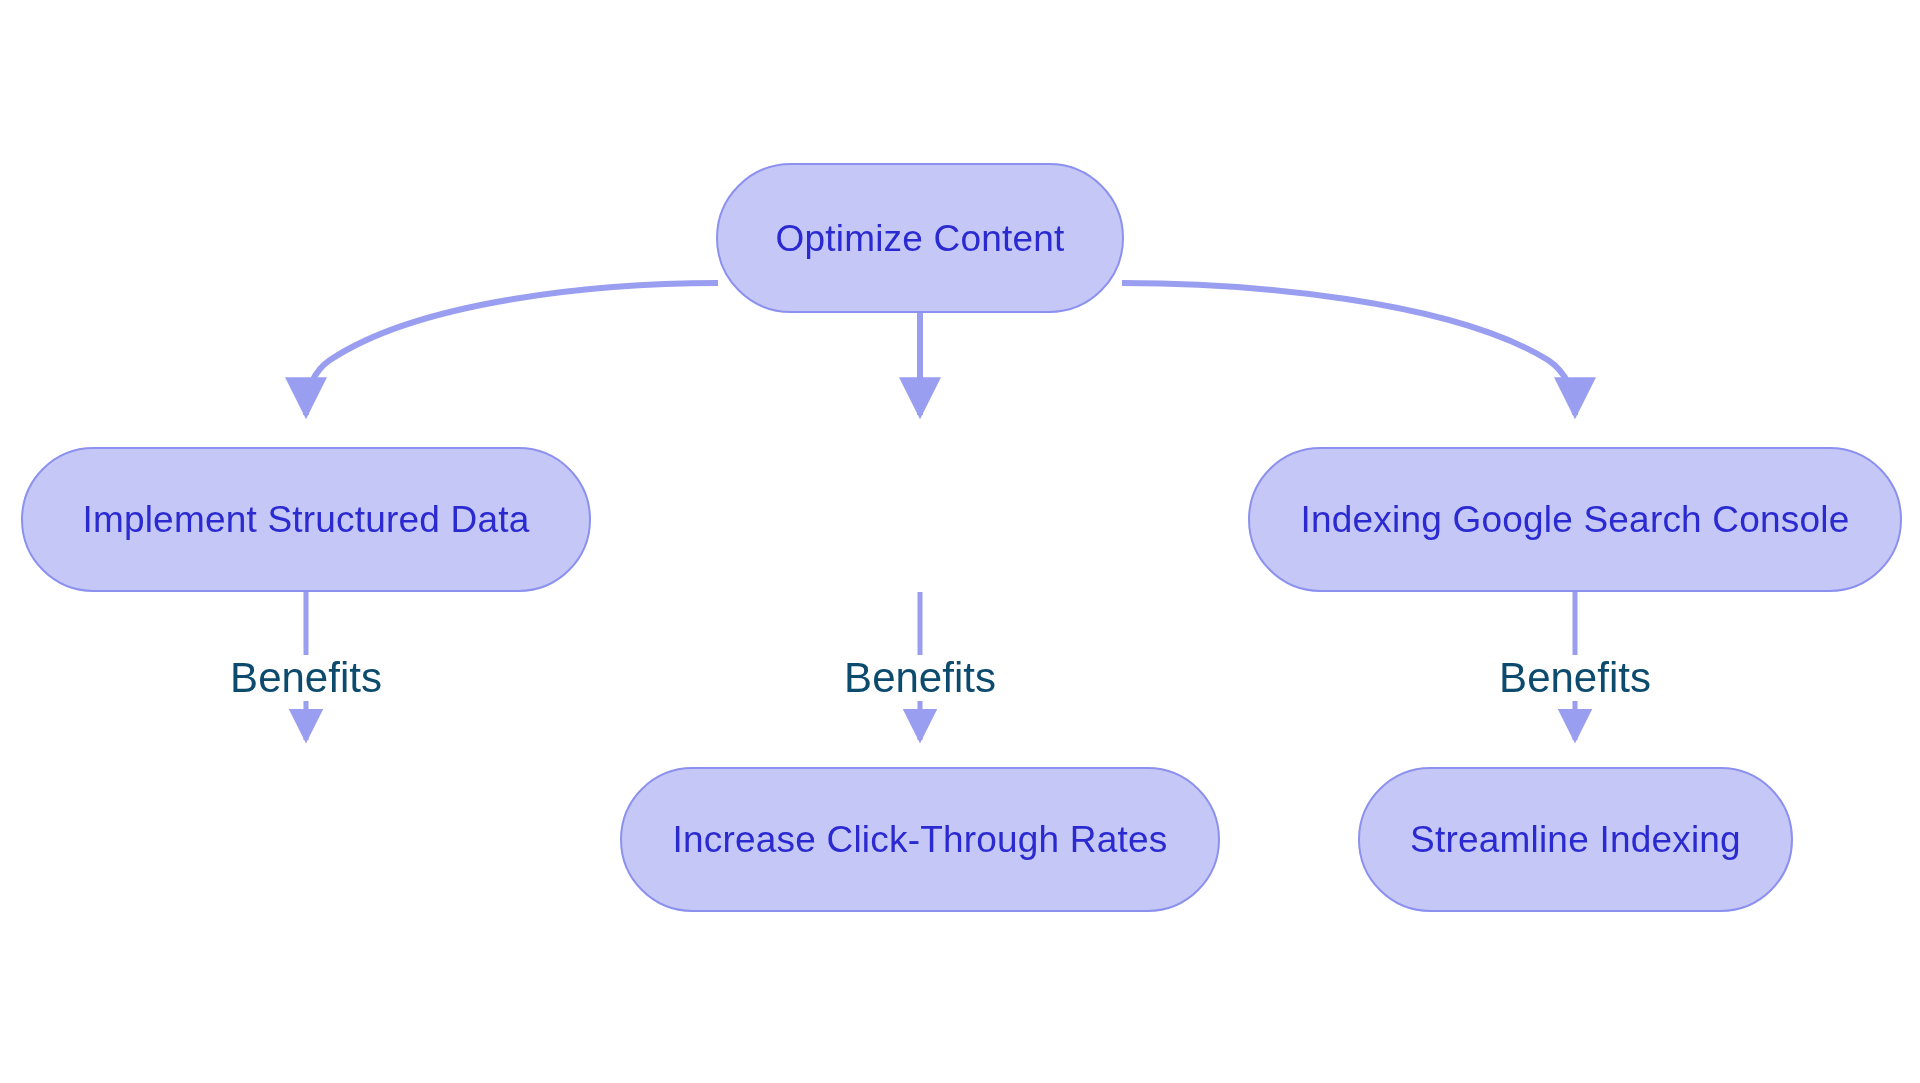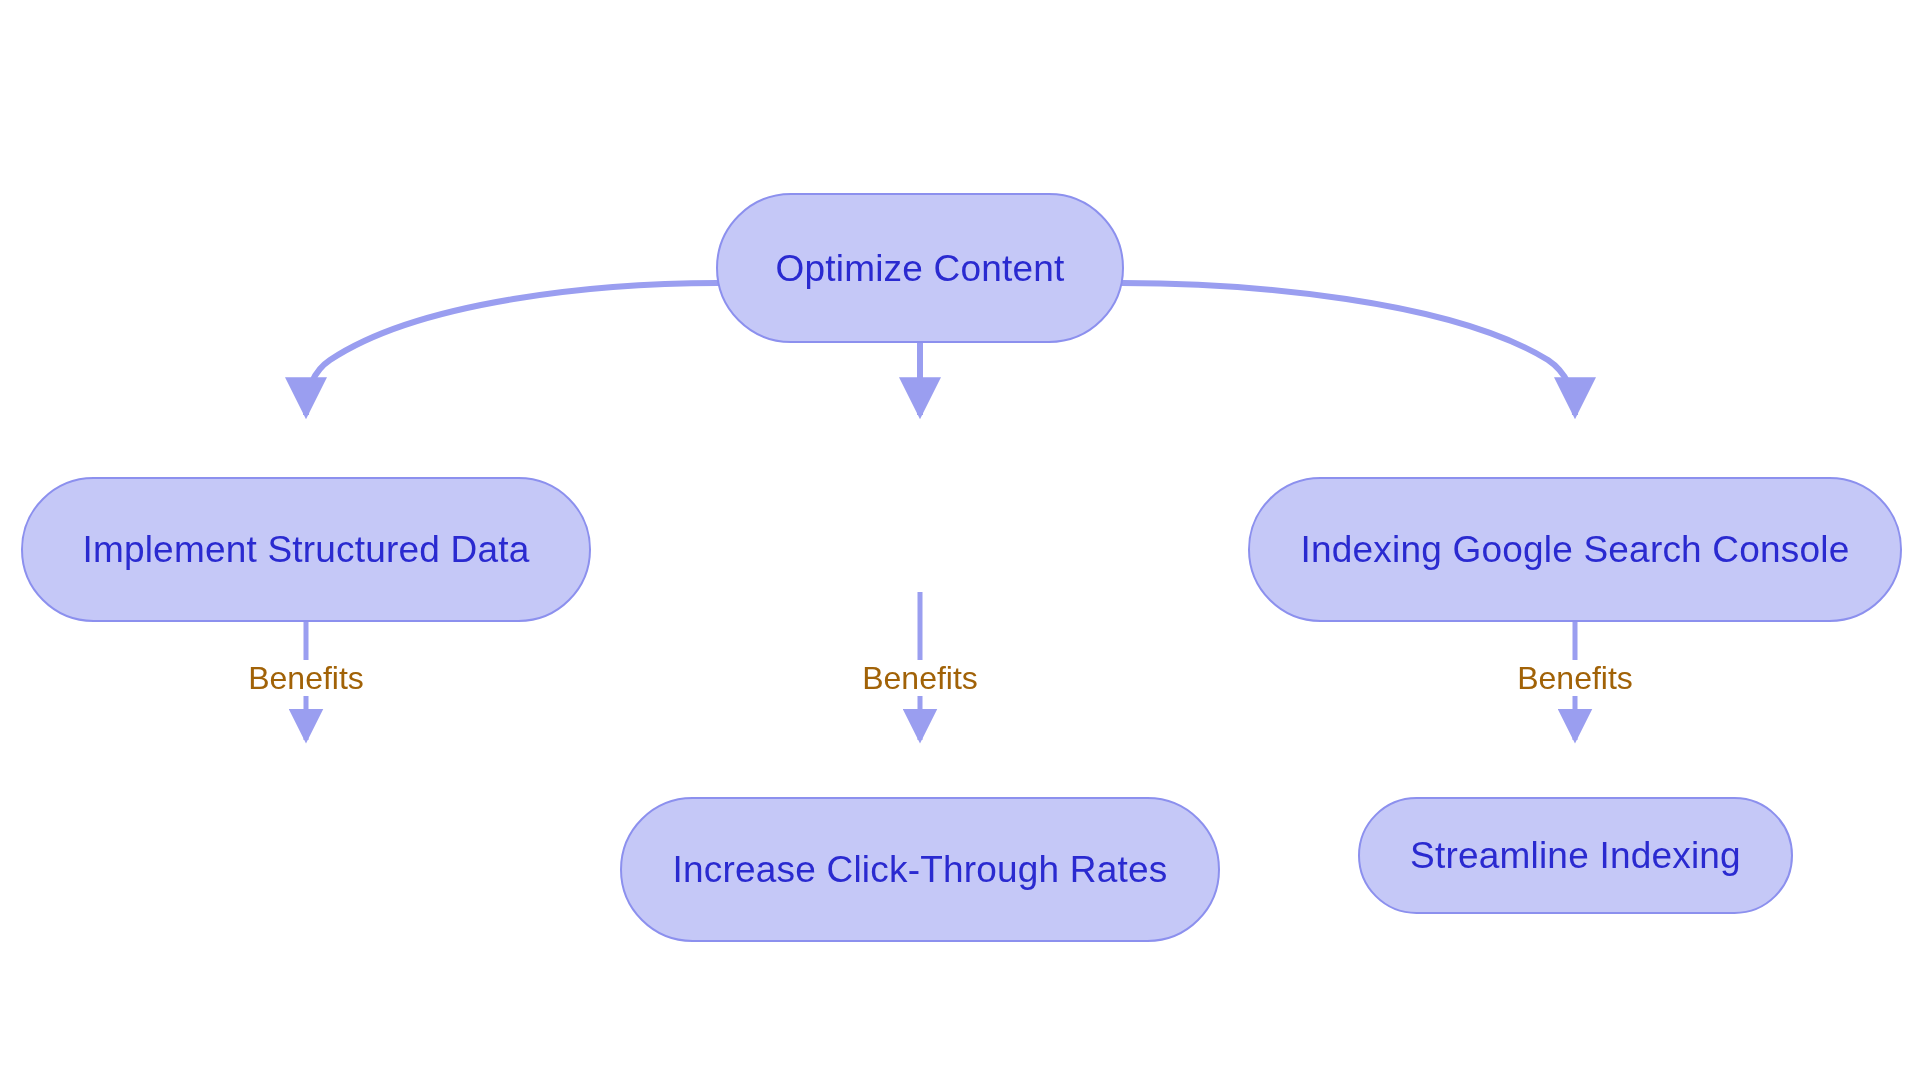--- a/index.html
+++ b/index.html
@@ -32,32 +32,31 @@
     position: absolute;
     box-sizing: border-box;
     display: flex;
     align-items: center;
     justify-content: center;
     background: #c5c8f7;
     border: 2px solid #8c90ee;
     border-radius: 999px;
     color: #2a2ad0;
     white-space: nowrap;
-    margin-top: 30px;
   }
   .node .node-label {
     font-size: 37px;
     line-height: 1;
     color: #2a2ad0;
     letter-spacing: 0.2px;
   }
   .edge-label {
     position: absolute;
-    color: #a16207;
-    font-size: 32px;
+    color: #0c4a6e;
+    font-size: 42px;
     line-height: 1;
     white-space: nowrap;
     background: #ffffff;
     padding: 2px 6px;
     transform: translate(-50%, -50%);
   }
 </style>
 </head>
 <body>
 
@@ -94,21 +93,21 @@
 
   <div class="node" style="left:1248px; top:447px; width:654px; height:145px;">
     <span class="node-label">Indexing Google Search Console</span>
   </div>
 
 
   <div class="node" style="left:620px; top:767px; width:600px; height:145px;">
     <span class="node-label">Increase Click-Through Rates</span>
   </div>
 
-  <div class="node" style="left:1358px; top:767px; width:435px; height:117px;">
+  <div class="node" style="left:1358px; top:767px; width:435px; height:145px;">
     <span class="node-label">Streamline Indexing</span>
   </div>
 
   <div class="edge-label" style="left:306px; top:678px;">Benefits</div>
 
   <div class="edge-label" style="left:920px; top:678px;">Benefits</div>
 
   <div class="edge-label" style="left:1575px; top:678px;">Benefits</div>
 
 </div>

